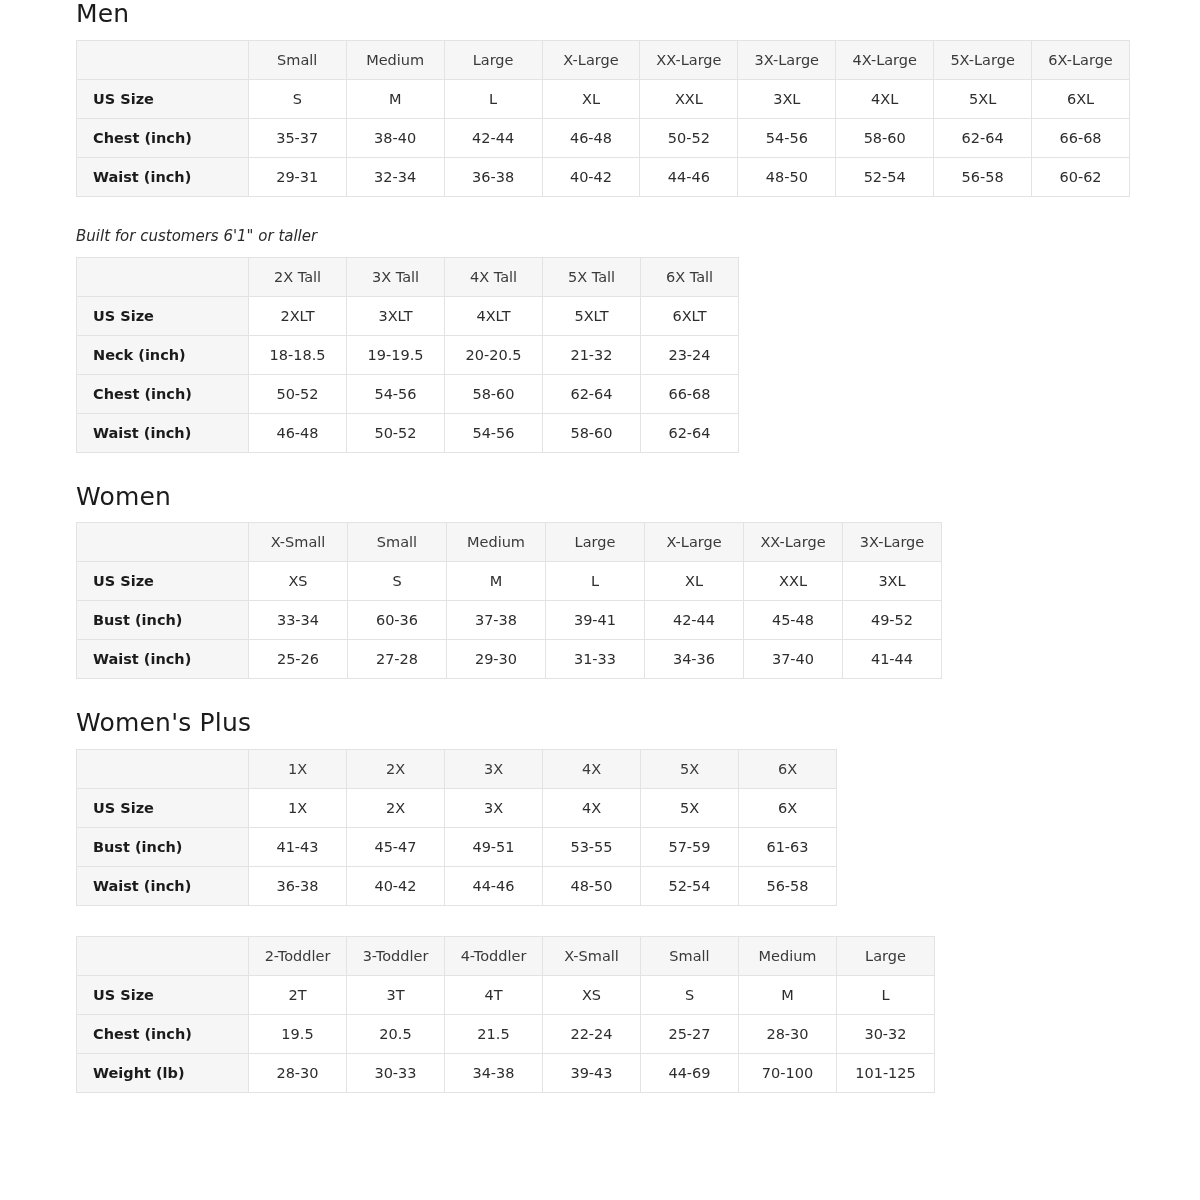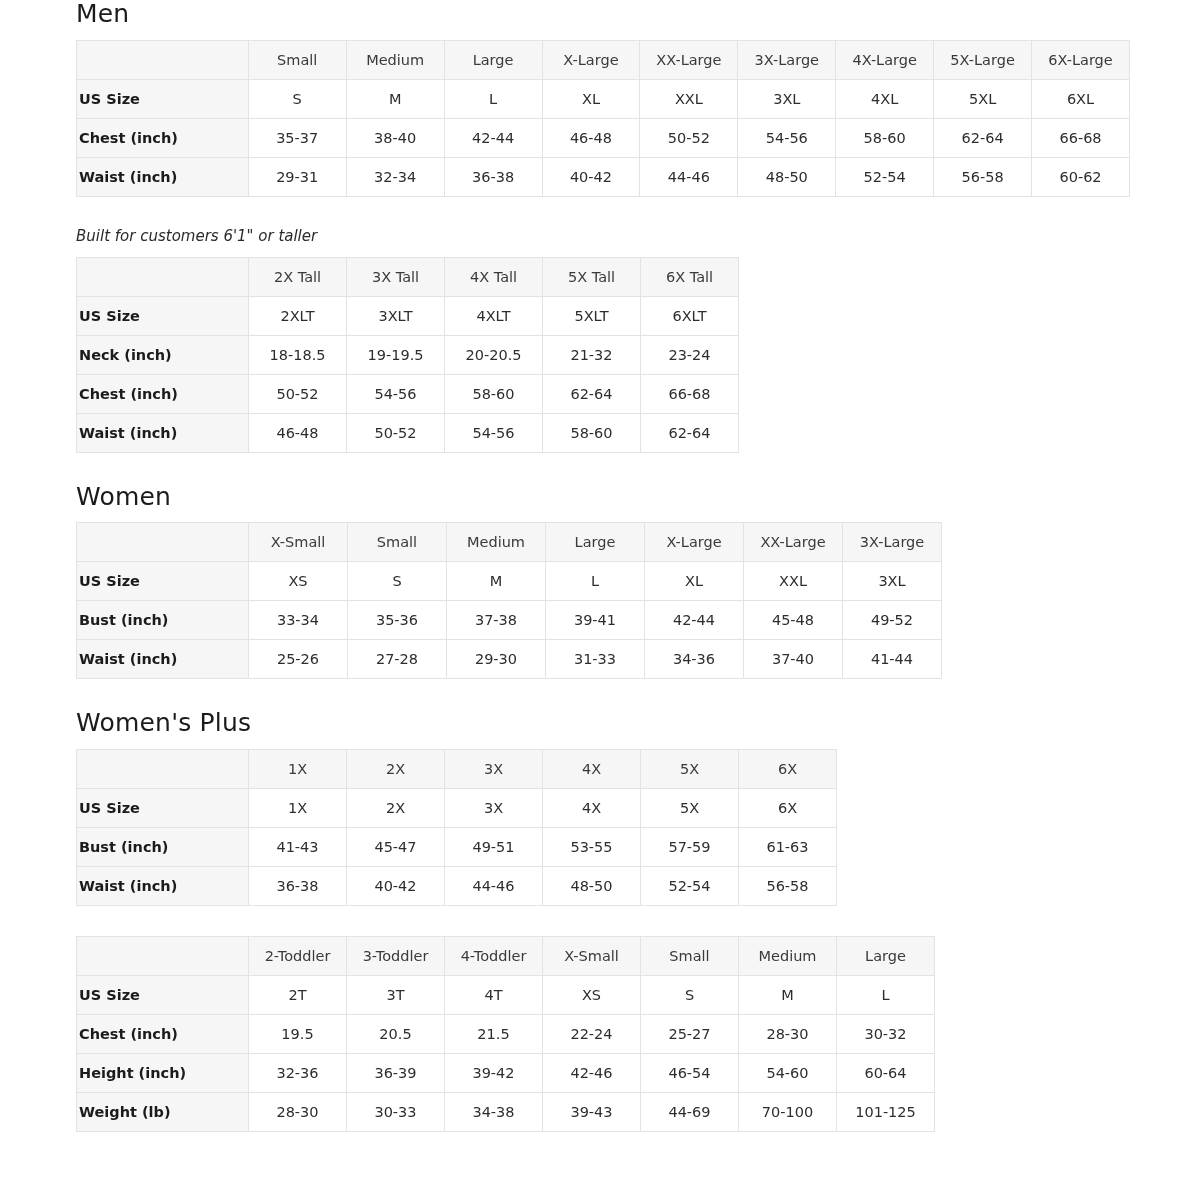--- a/index.html
+++ b/index.html
@@ -60,21 +60,21 @@
     color: #2d2d2d;
     box-sizing: border-box;
   }
   table.size-table thead td {
     background: #f6f6f6;
     color: #3a3a3a;
     margin-top: 29px;
   }
   table.size-table tbody tr td:first-child {
     text-align: left;
-    padding-left: 2px;
+    padding-left: 16px;
     font-weight: bold;
     color: #1b1b1b;
     background: #f6f6f6;
   }
   table.size-table thead td:first-child {
     background: #f6f6f6;
   }
   .col-label { width: 172px; }
   .col-data { width: 98px; }
   .t-men .col-data { width: 98px; }
@@ -252,21 +252,21 @@
               <td>S</td>
               <td>M</td>
               <td>L</td>
               <td>XL</td>
               <td>XXL</td>
               <td>3XL</td>
             </tr>
             <tr>
               <td>Bust (inch)</td>
               <td>33-34</td>
-              <td>35-36</td>
+              <td>60-36</td>
               <td>37-38</td>
               <td>39-41</td>
               <td>42-44</td>
               <td>45-48</td>
               <td>49-52</td>
             </tr>
             <tr>
               <td>Waist (inch)</td>
               <td>25-26</td>
               <td>27-28</td>
@@ -374,30 +374,20 @@
               <td>Chest (inch)</td>
               <td>19.5</td>
               <td>20.5</td>
               <td>21.5</td>
               <td>22-24</td>
               <td>25-27</td>
               <td>28-30</td>
               <td>30-32</td>
             </tr>
             <tr>
-              <td>Height (inch)</td>
-              <td>32-36</td>
-              <td>36-39</td>
-              <td>39-42</td>
-              <td>42-46</td>
-              <td>46-54</td>
-              <td>54-60</td>
-              <td>60-64</td>
-            </tr>
-            <tr>
               <td>Weight (lb)</td>
               <td>28-30</td>
               <td>30-33</td>
               <td>34-38</td>
               <td>39-43</td>
               <td>44-69</td>
               <td>70-100</td>
               <td>101-125</td>
             </tr>
           </tbody>

